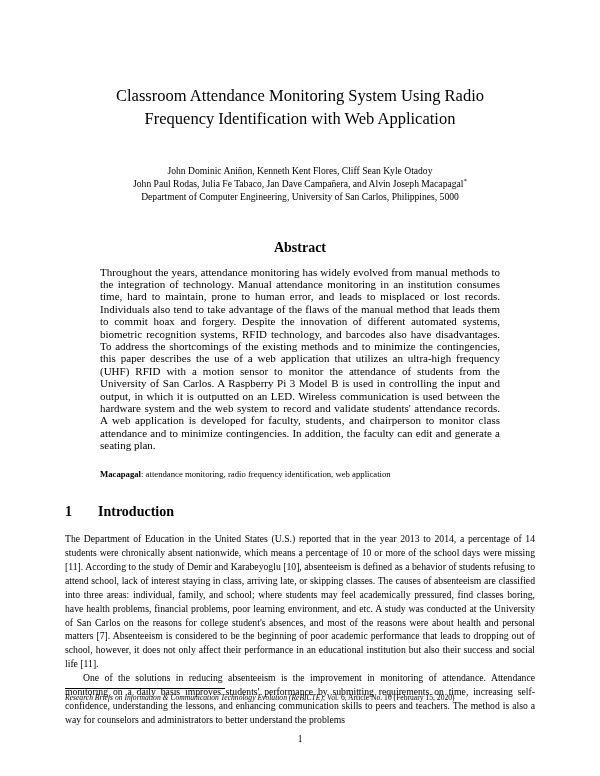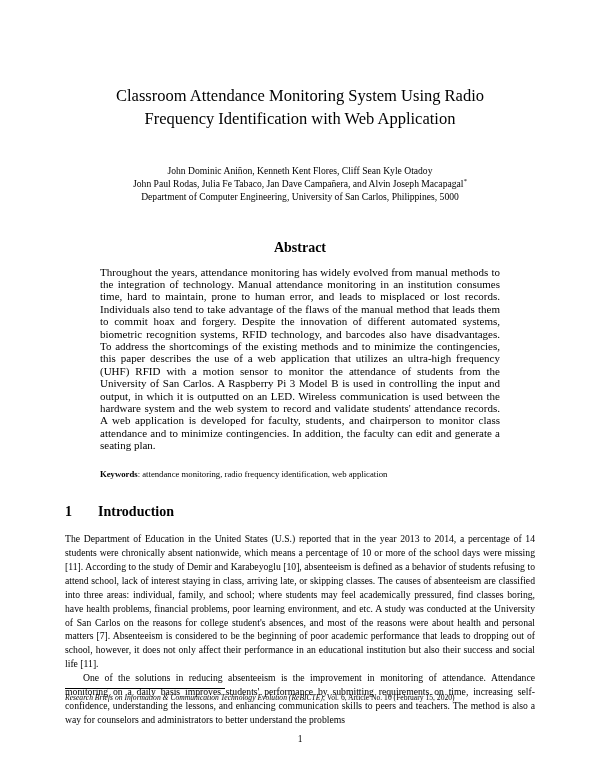--- a/index.html
+++ b/index.html
@@ -148,21 +148,21 @@
     <div><span>John Paul Rodas, Julia Fe Tabaco, Jan Dave Campañera, and Alvin Joseph Macapagal</span><span class="sup">*</span></div>
     <div>Department of Computer Engineering, University of San Carlos, Philippines, 5000</div>
   </div>
 
   <div class="abstract-block">
     <div class="abstract-head">Abstract</div>
     <div class="abstract-body">Throughout the years, attendance monitoring has widely evolved from manual methods to the integration of technology. Manual attendance monitoring in an institution consumes time, hard to maintain, prone to human error, and leads to misplaced or lost records. Individuals also tend to take advantage of the flaws of the manual method that leads them to commit hoax and forgery. Despite the innovation of different automated systems, biometric recognition systems, RFID technology, and barcodes also have disadvantages. To address the shortcomings of the existing methods and to minimize the contingencies, this paper describes the use of a web application that utilizes an ultra-high frequency (UHF) RFID with a motion sensor to monitor the attendance of students from the University of San Carlos. A Raspberry Pi 3 Model B is used in controlling the input and output, in which it is outputted on an LED. Wireless communication is used between the hardware system and the web system to record and validate students' attendance records. A web application is developed for faculty, students, and chairperson to monitor class attendance and to minimize contingencies. In addition, the faculty can edit and generate a seating plan.</div>
   </div>
 
   <div class="keywords">
-    <b>Keywords</b><span>: attendance monitoring, radio frequency identification, web application</span>
+    <b>Macapagal</b><span>: attendance monitoring, radio frequency identification, web application</span>
   </div>
 
   <div class="section-head">
     <span class="section-num">1</span>
     <span>Introduction</span>
   </div>
 
   <div class="body-col">
     <p>The Department of Education in the United States (U.S.) reported that in the year 2013 to 2014, a percentage of 14 students were chronically absent nationwide, which means a percentage of 10 or more of the school days were missing [11]. According to the study of Demir and Karabeyoglu [10], absenteeism is defined as a behavior of students refusing to attend school, lack of interest staying in class, arriving late, or skipping classes. The causes of absenteeism are classified into three areas: individual, family, and school; where students may feel academically pressured, find classes boring, have health problems, financial problems, poor learning environment, and etc. A study was conducted at the University of San Carlos on the reasons for college student's absences, and most of the reasons were about health and personal matters [7]. Absenteeism is considered to be the beginning of poor academic performance that leads to dropping out of school, however, it does not only affect their performance in an educational institution but also their success and social life [11].</p>
     <p class="indent">One of the solutions in reducing absenteeism is the improvement in monitoring of attendance. Attendance monitoring on a daily basis improves students' performance by submitting requirements on time, increasing self-confidence, understanding the lessons, and enhancing communication skills to peers and teachers. The method is also a way for counselors and administrators to better understand the problems</p>

